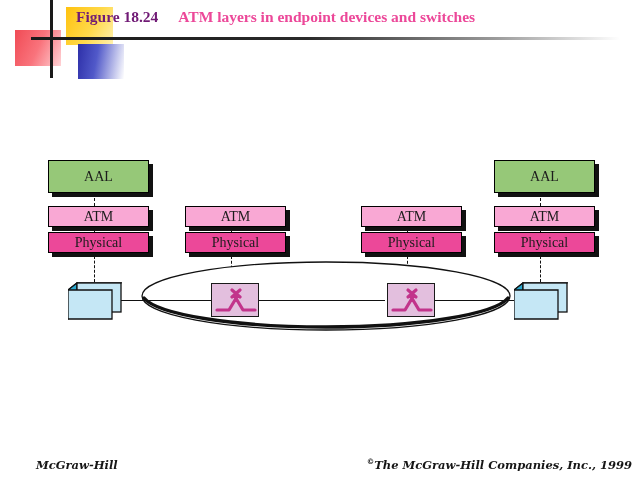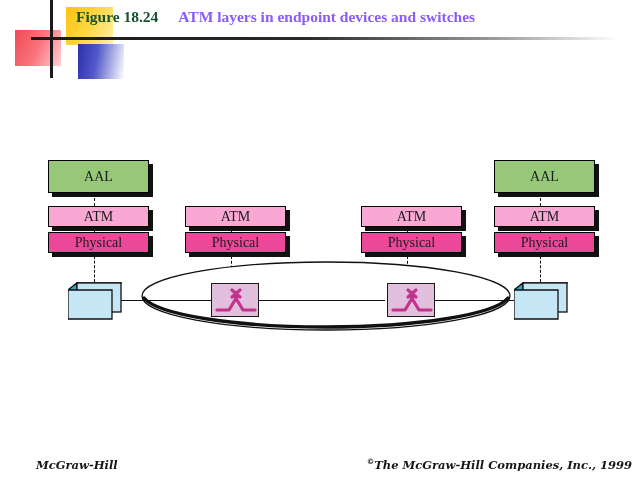--- a/index.html
+++ b/index.html
@@ -41,22 +41,22 @@
     position: absolute; left: 50px; top: 37px; width: 570px; height: 3px;
     background: linear-gradient(to right, #1a1a1a 0%, #2a2a2a 45%, #9a9a9a 78%, #ffffff 100%);
   }
 
   
   #title {
     position: absolute; left: 76px; top: 8px; height: 22px;
     font-size: 15.5px; font-weight: bold; white-space: nowrap;
     letter-spacing: 0px;
   }
-  #title .fignum { color: #14532d; }
-  #title .figtext { color: #8b5cf6; margin-left: 16px; }
+  #title .fignum { color: #701a75; }
+  #title .figtext { color: #ec4899; margin-left: 16px; }
 
   
   #diagram { position: absolute; left: 0; top: 0; width: 638px; height: 478px; }
 
   .layer-box {
     position: absolute;
     box-sizing: border-box;
     border: 1.6px solid #000000;
     box-shadow: 4px 4px 0 0 #111111;
     text-align: center;

